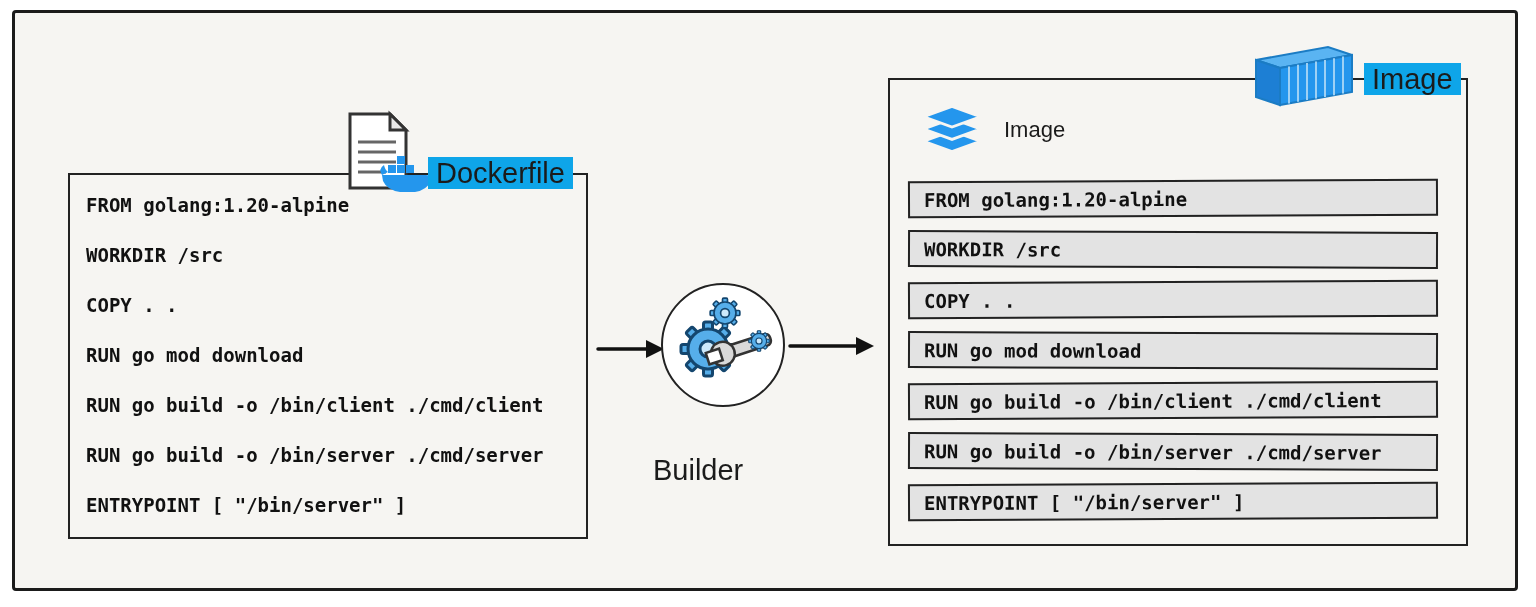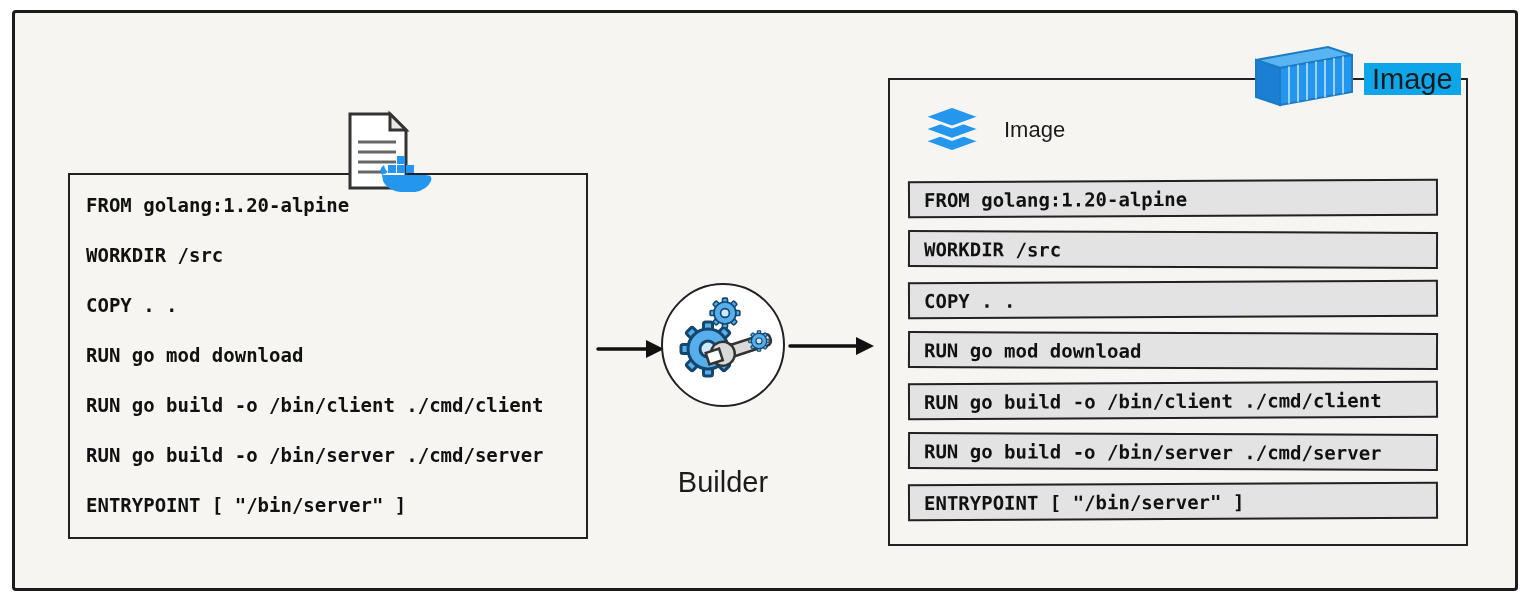--- a/index.html
+++ b/index.html
@@ -15,21 +15,21 @@
     position:absolute;border:2.5px solid #222;box-sizing:border-box;background:transparent;
   }
   #dockerfile-box{left:68px;top:173px;width:520px;height:366px;}
   #image-box{left:888px;top:78px;width:580px;height:468px;}
   .floating-label{
     position:absolute;background:#0ea5e9;padding:0 8px;font-size:29px;line-height:32px;
     white-space:nowrap;
   }
   #dockerfile-label{left:428px;top:157px;}
   #image-label{left:1364px;top:63px;}
-  #builder-label{left:653px;top:466px;width:140px;text-align:center;font-size:29px;position:absolute;}
+  #builder-label{left:653px;top:454px;width:140px;font-size:29px;position:absolute;}
   #layers-label{position:absolute;left:1004px;top:117px;font-size:22px;}
   .code-lines{position:absolute;left:86px;top:180px;width:490px;}
   .codeline{
     height:50px;line-height:50px;font-family:"DejaVu Sans Mono",monospace;
     font-size:19px;font-weight:700;color:#111;white-space:pre;
   }
   .layer-stack{position:absolute;left:908px;top:180px;width:530px;display:flex;flex-direction:column;gap:13.5px;}
   .layer-bar{
     height:37px;box-sizing:border-box;border:2.5px solid #222;background:#e3e3e3;
     display:flex;align-items:center;padding-left:14px;
@@ -80,20 +80,21 @@
         <rect x="6" y="13" width="8" height="8"></rect>
         <rect x="15" y="13" width="8" height="8"></rect>
         <rect x="24" y="13" width="8" height="8"></rect>
         <rect x="15" y="4" width="8" height="8"></rect>
         <path d="M0 23 h44 q7 0 5 6 q-4 9 -16 11 h-15 q-13 -2 -17 -11 z"></path>
         <path d="M0 23 q-4 -6 2 -10 q1 5 4 7 z"></path>
       </g>
     </g>
   </svg>
 
+  <div id="dockerfile-label" class="floating-label">Dockerfile</div>
 
   <svg id="arrow-left" class="icon-abs" width="70" height="26" viewBox="0 0 70 26">
     <line x1="2" y1="13" x2="52" y2="13" stroke="#111" stroke-width="3.5" stroke-linecap="round"></line>
     <polygon points="50,4 68,13 50,22" fill="#111"></polygon>
   </svg>
 
   <div id="builder-circle">
     <svg width="119" height="119" viewBox="0 0 119 119">
       <defs>
         <g id="gear">

